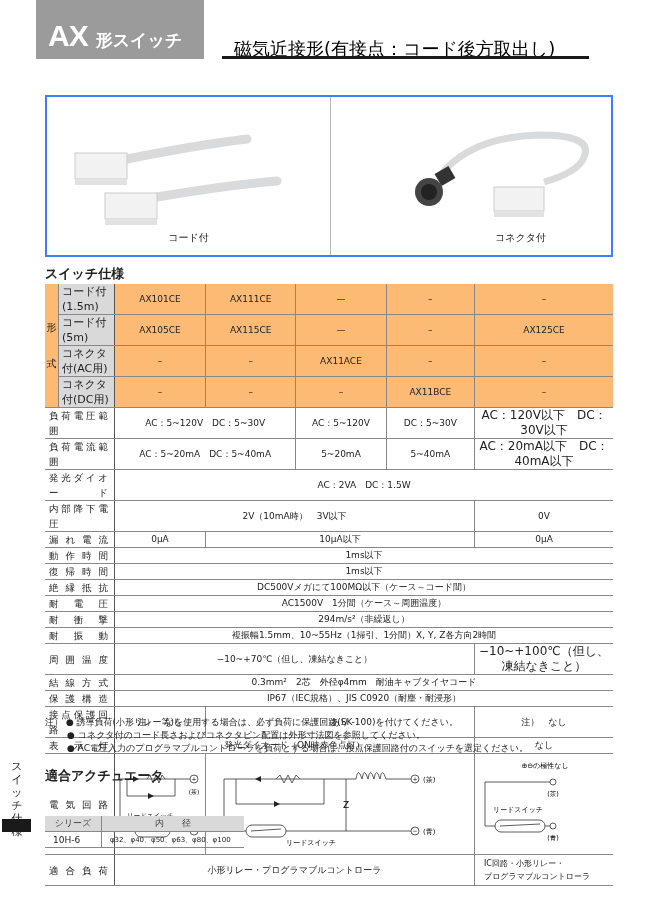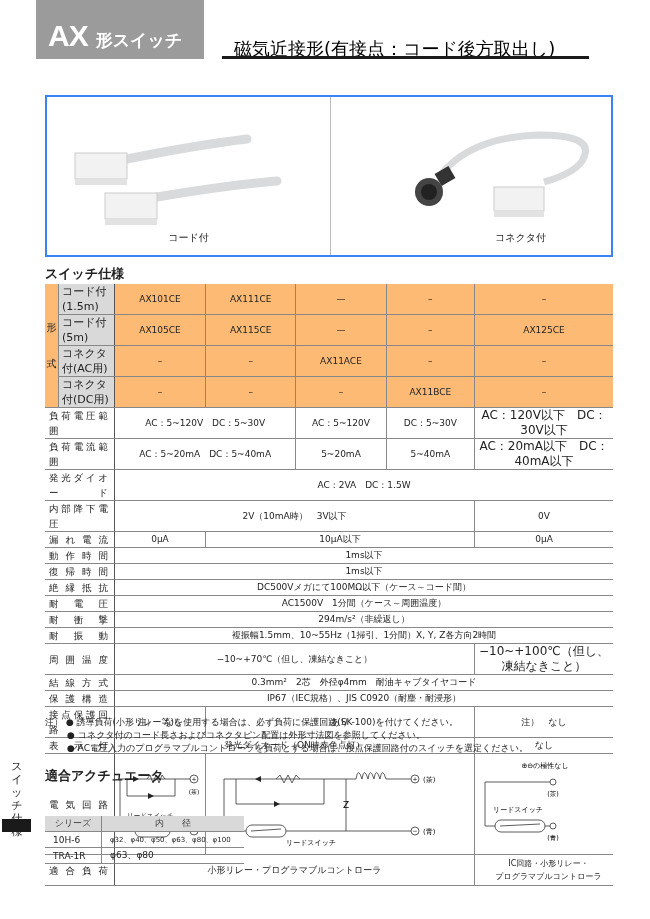--- a/index.html
+++ b/index.html
@@ -258,21 +258,21 @@
         </g>
         <text x="78" y="42" font-size="6.5" text-anchor="middle">(茶)</text>
         <text x="78" y="86" font-size="6.5" text-anchor="middle">(青)</text>
         <text x="18" y="58" font-size="7">リードスイッチ</text>
       </svg>
     </td>
   </tr>
   <tr>
     <td class="lab" colspan="2" style="height:30px;margin-top:8px;">適合負荷</td>
     <td colspan="4">小形リレー・プログラマブルコントローラ</td>
-    <td class="vsep" style="font-size:8px;line-height:13px;text-align:center;padding-left:9px;"><span>IC回路・小形リレー・</span><br><span>プログラマブルコントローラ</span></td>
+    <td class="vsep" style="font-size:8px;line-height:13px;text-align:left;padding-left:9px;"><span>IC回路・小形リレー・</span><br><span>プログラマブルコントローラ</span></td>
   </tr>
 </tbody>
   </table>
 
 <div class="notes">
   <div><span>注）</span> <span>● 誘導負荷(小形リレー等)を使用する場合は、必ず負荷に保護回路(SK-100)を付けてください。</span></div>
   <div class="n">● コネクタ付のコード長さおよびコネクタピン配置は外形寸法図を参照してください。</div>
   <div class="n">● AC電圧入力のプログラマブルコントローラを負荷とする場合は、接点保護回路付のスイッチを選定ください。</div>
 </div>
 
@@ -280,21 +280,17 @@
 <table class="act">
   <tbody>
       <tr class="h">
     <td class="c1">シリーズ</td>
     <td class="c2">内　　径</td>
   </tr>
   <tr>
     <td class="c1">10H-6</td>
     <td class="c2" style="font-size:7px;">φ32、φ40、φ50、φ63、φ80、φ100</td>
   </tr>
-  <tr>
-    <td class="c1">TRA-1R</td>
-    <td class="c2">φ63、φ80</td>
-  </tr>
 </tbody>
   </table>
 
 <div class="side">スイッチ仕様</div>
 <div class="side-bar"></div>
 
 </body></html>

